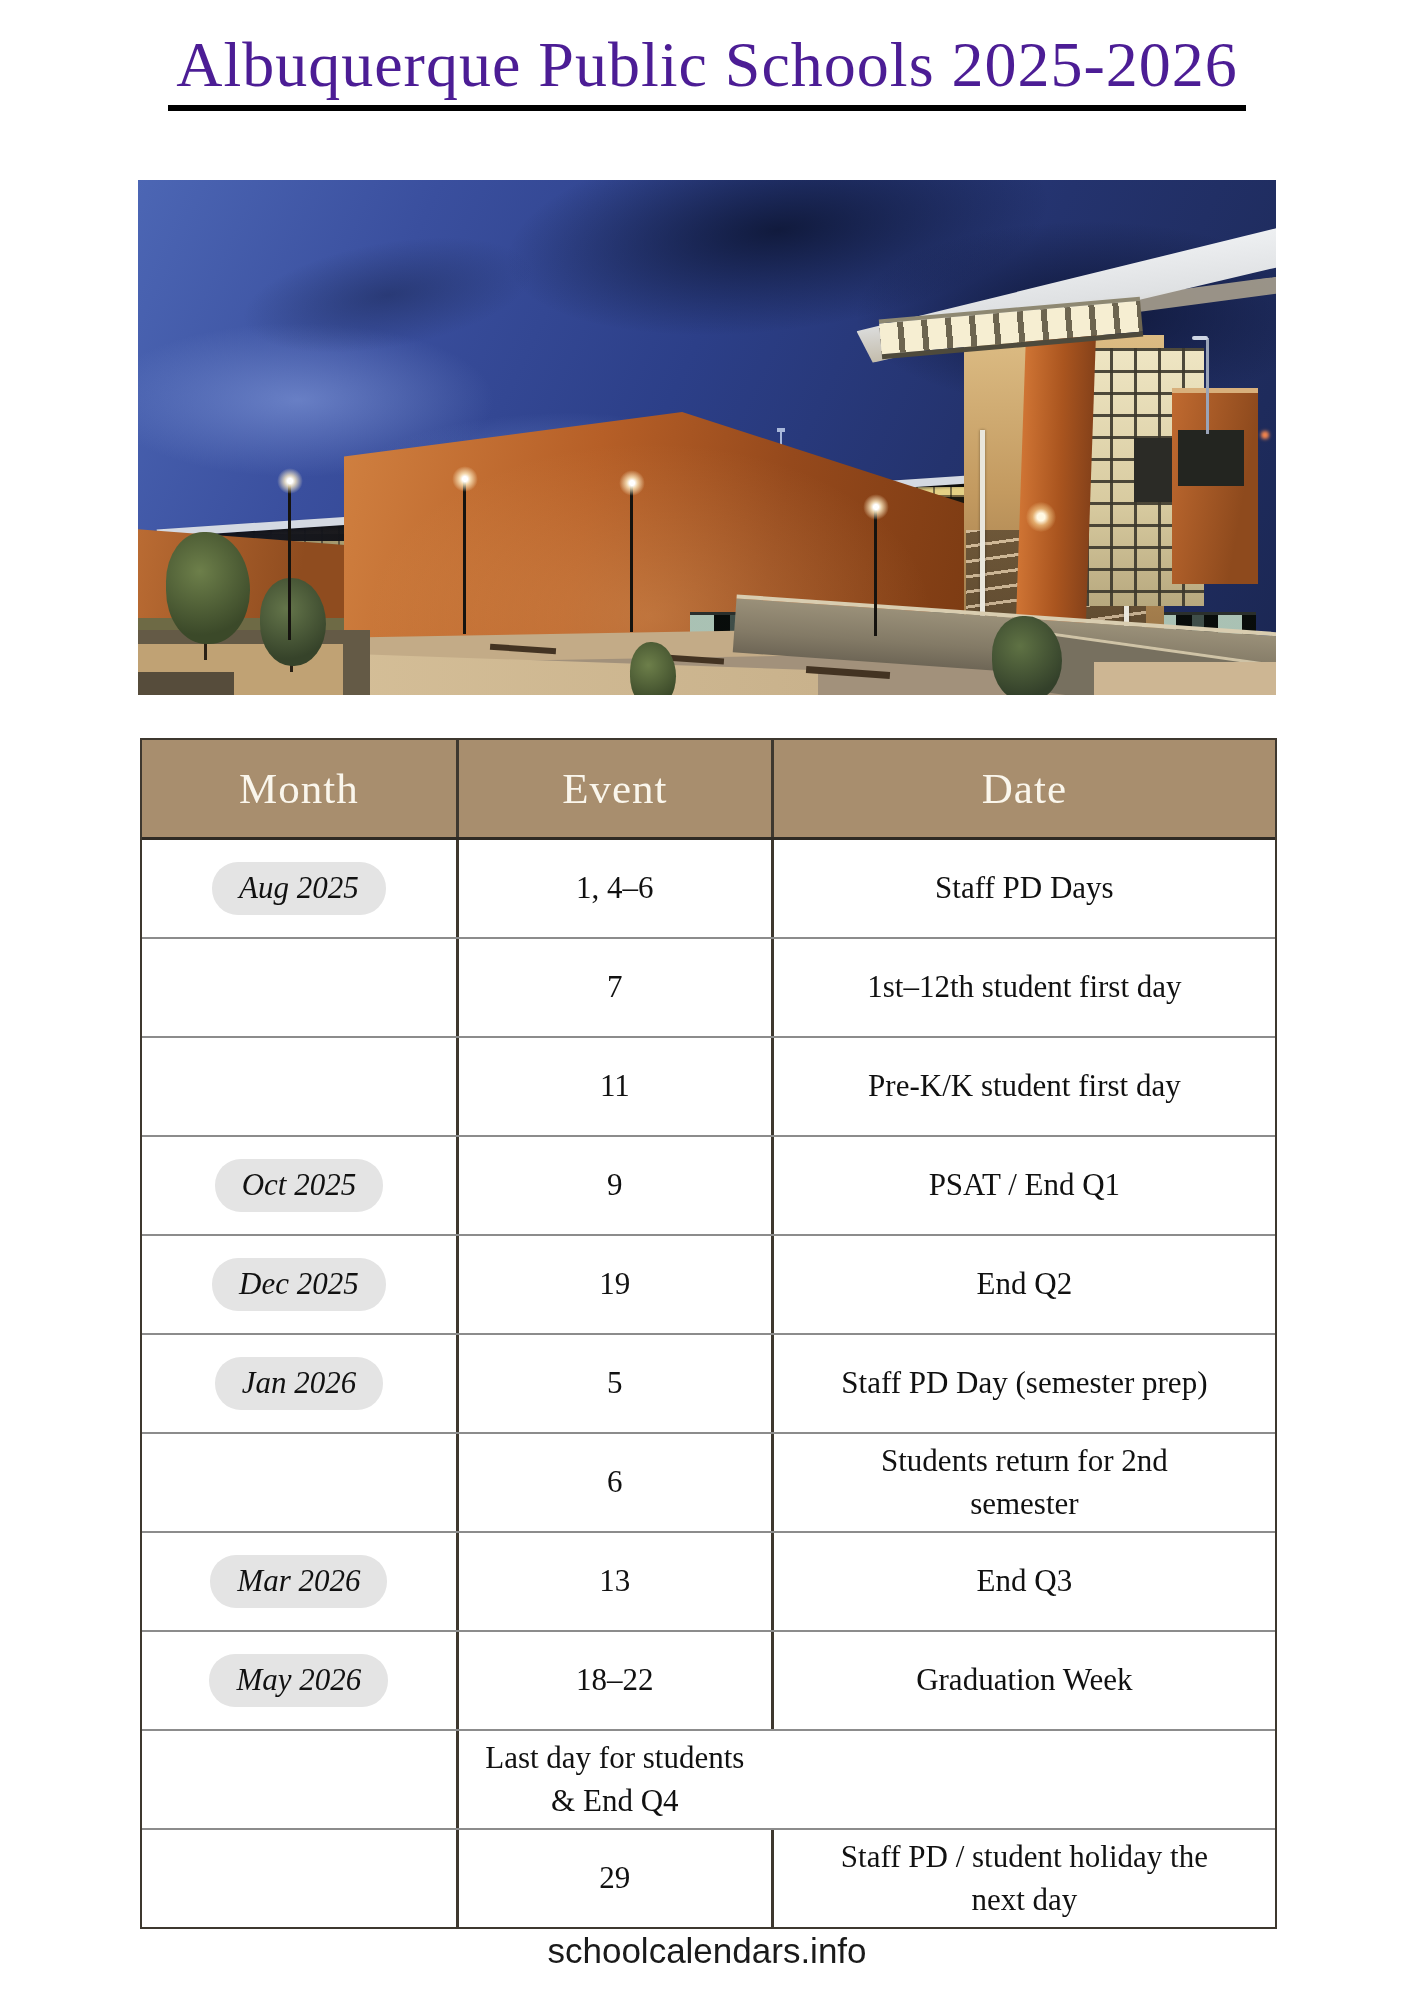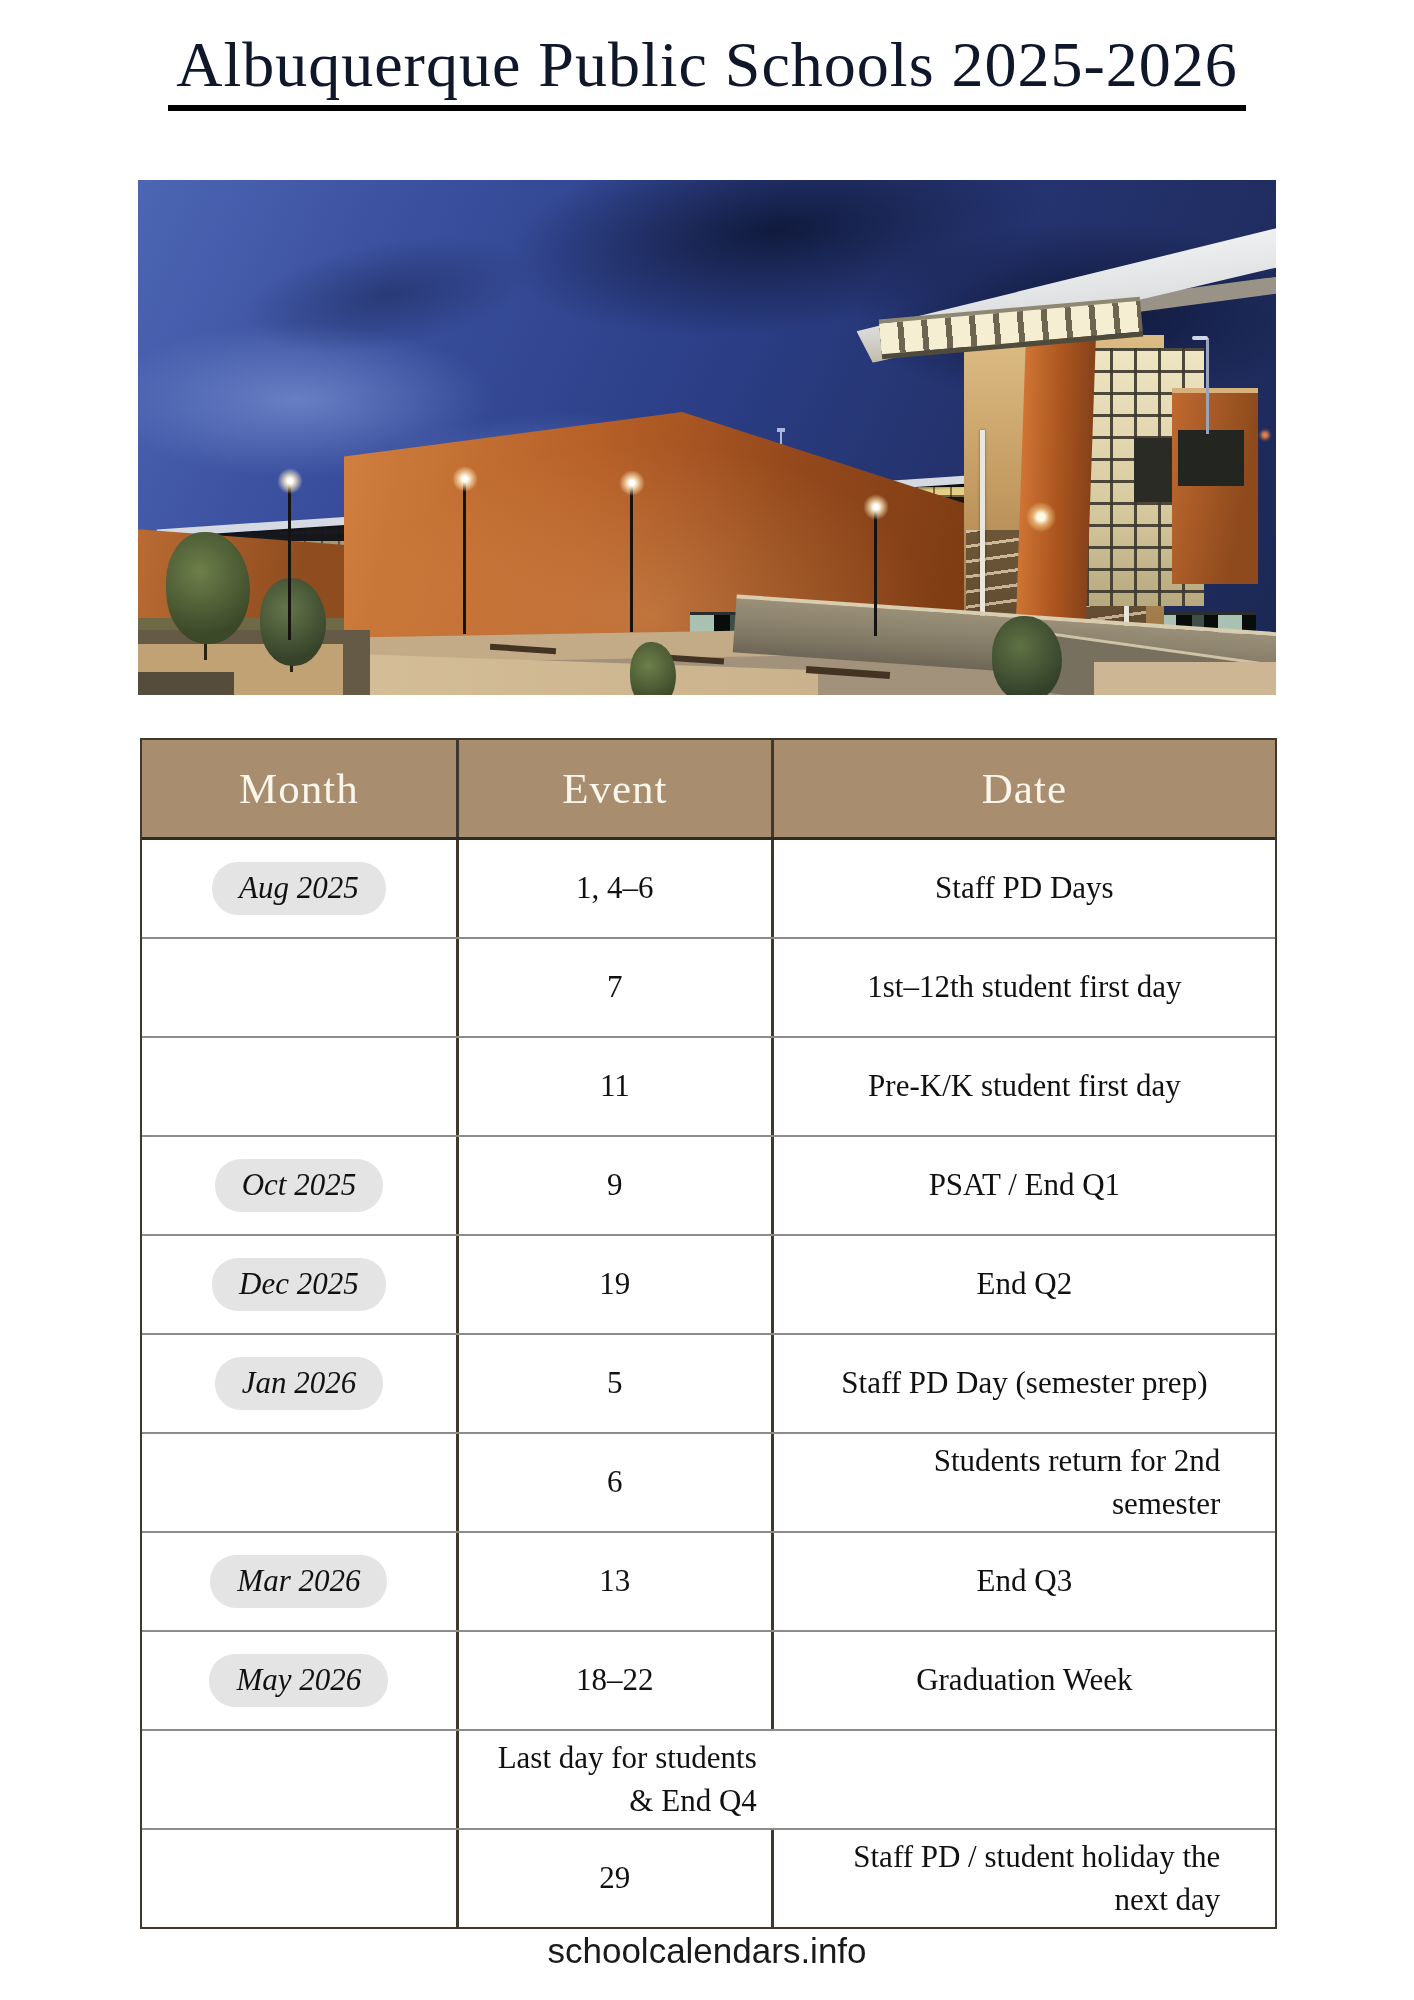--- a/index.html
+++ b/index.html
@@ -3,21 +3,21 @@
 <meta charset="utf-8">
 <style>
   html,body { margin:0; padding:0; }
   body { background:#ffffff; width:1414px; height:2000px; overflow:hidden;
          font-family:"Liberation Serif", serif; color:#111; }
   .page { position:relative; width:1414px; height:2000px; background:#fff; }
 
   
   .title-wrap { position:absolute; top:30px; left:0; width:100%; text-align:center; }
   .title-wrap h1 { display:inline-block; margin:0; font-weight:500; font-size:64px;
-                   letter-spacing:1px; line-height:1.1; color:#0f172a;
+                   letter-spacing:1px; line-height:1.1; color:#4c1d95;
                    border-bottom:6px solid #000; padding:0 8px 5px 8px; }
 
   
   .photo { position:absolute; left:138px; top:180px; width:1138px; height:515px;
            overflow:hidden; background:linear-gradient(118deg,#44straight 0,#000 100%); }
   .photo, .photo * { box-sizing:border-box; }
   .photo .abs { position:absolute; }
   .sky { left:0; top:0; width:100%; height:100%;
          background:linear-gradient(115deg,#4c66b4 0%,#3a4f9e 22%,#2c3f88 46%,#24336e 68%,#1b2753 100%); }
   .cloud { border-radius:50%; }
@@ -142,21 +142,21 @@
   .lamp-glow { width:26px; height:26px; border-radius:50%;
       background:radial-gradient(circle,#ffffff 0 14%, rgba(255,240,200,.8) 30%, rgba(255,240,200,0) 70%); }
   .lg1 { left:139px; top:288px; } .lg2 { left:314px; top:286px; }
   .lg3 { left:481px; top:290px; } .lg4 { left:725px; top:314px; }
 
   
   .cal-table { position:absolute; left:140px; top:738px; width:1133px;
       border:2px solid #3e382f; background:#fff; }
   .thead, .tr { display:grid; grid-template-columns:27.7% 27.8% 44.5%; }
   .th, .td { box-sizing:border-box; display:flex; align-items:center; justify-content:center;
-      text-align:right; }
+      text-align:center; }
   .th + .th, .td + .td { border-left:3px solid #3e382f; }
   .thead { height:97px; background:#a88e6e; border-bottom:3px solid #2f2b25; }
   .th { color:#faf6ec; font-size:43px; letter-spacing:1px; }
   .tr { min-height:97px; }
   .tr + .tr { border-top:2px solid #8c8c8c; }
   .td { font-size:31px; line-height:1.38; padding:4px 14px; }
   .td-event span { display:inline-block; max-width:392px; }
   .pill { display:inline-block; background:#e4e4e4; border-radius:26px; padding:5px 27px;
       font-size:31px;font-style:italic; }
 

